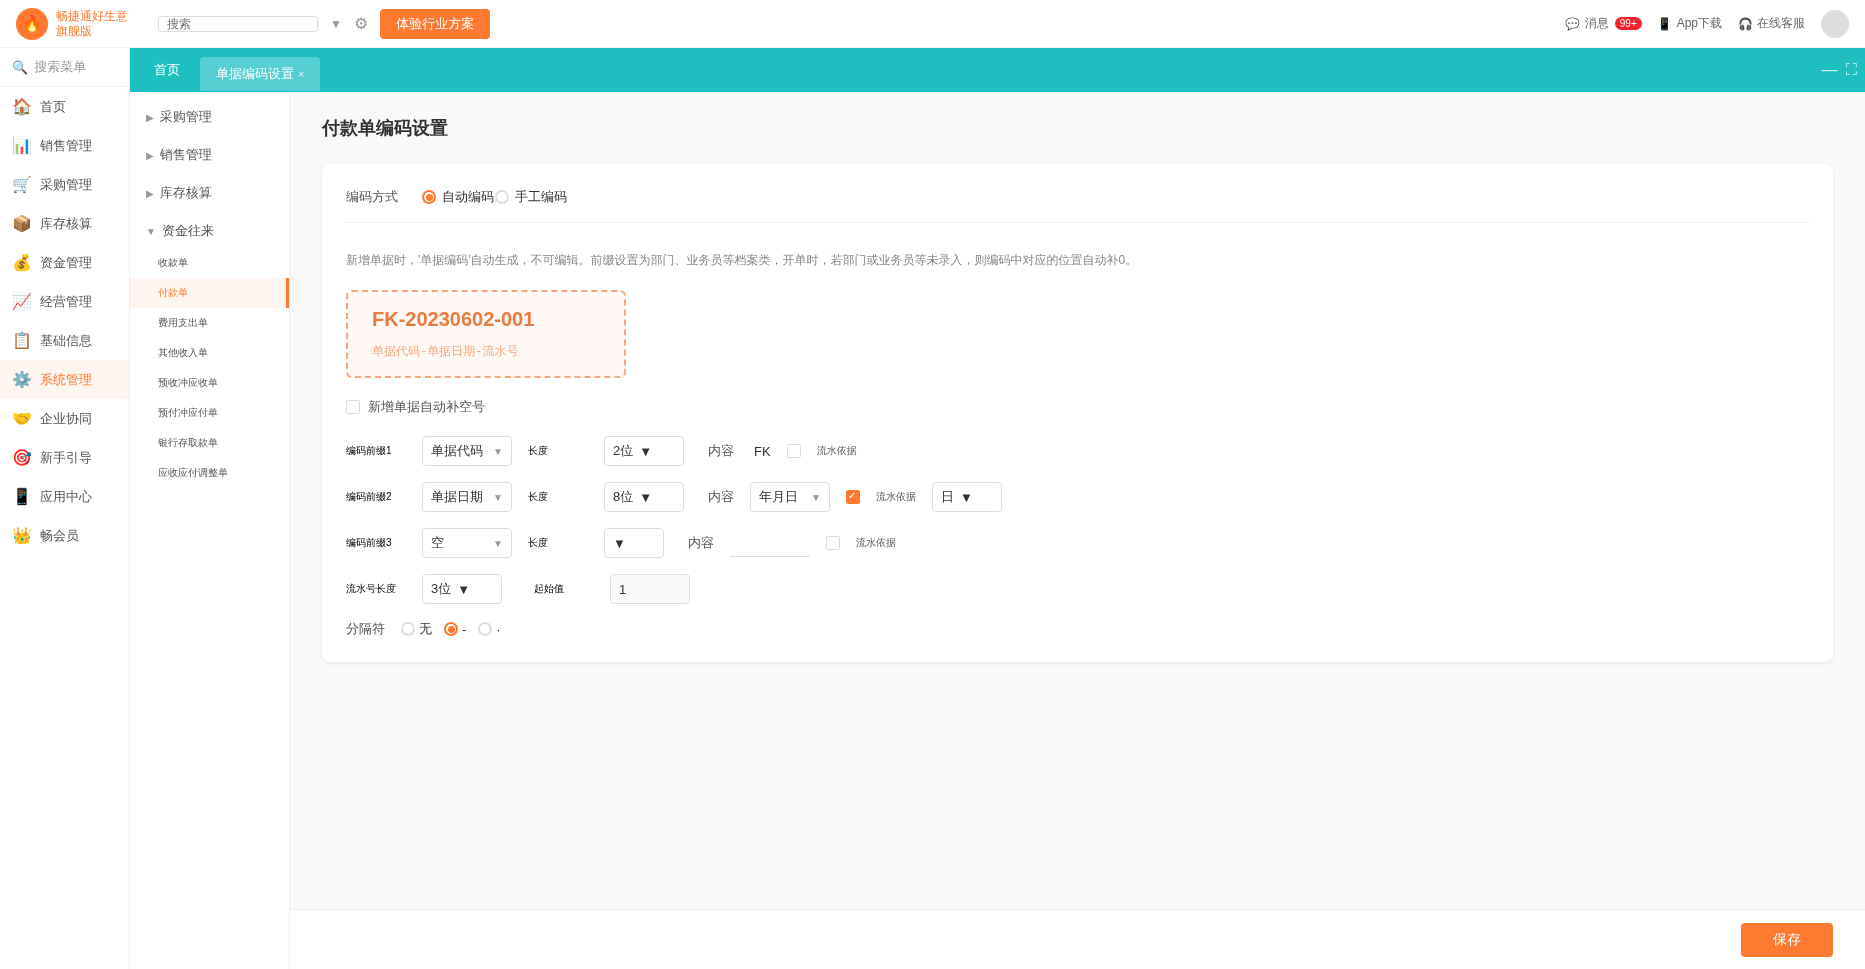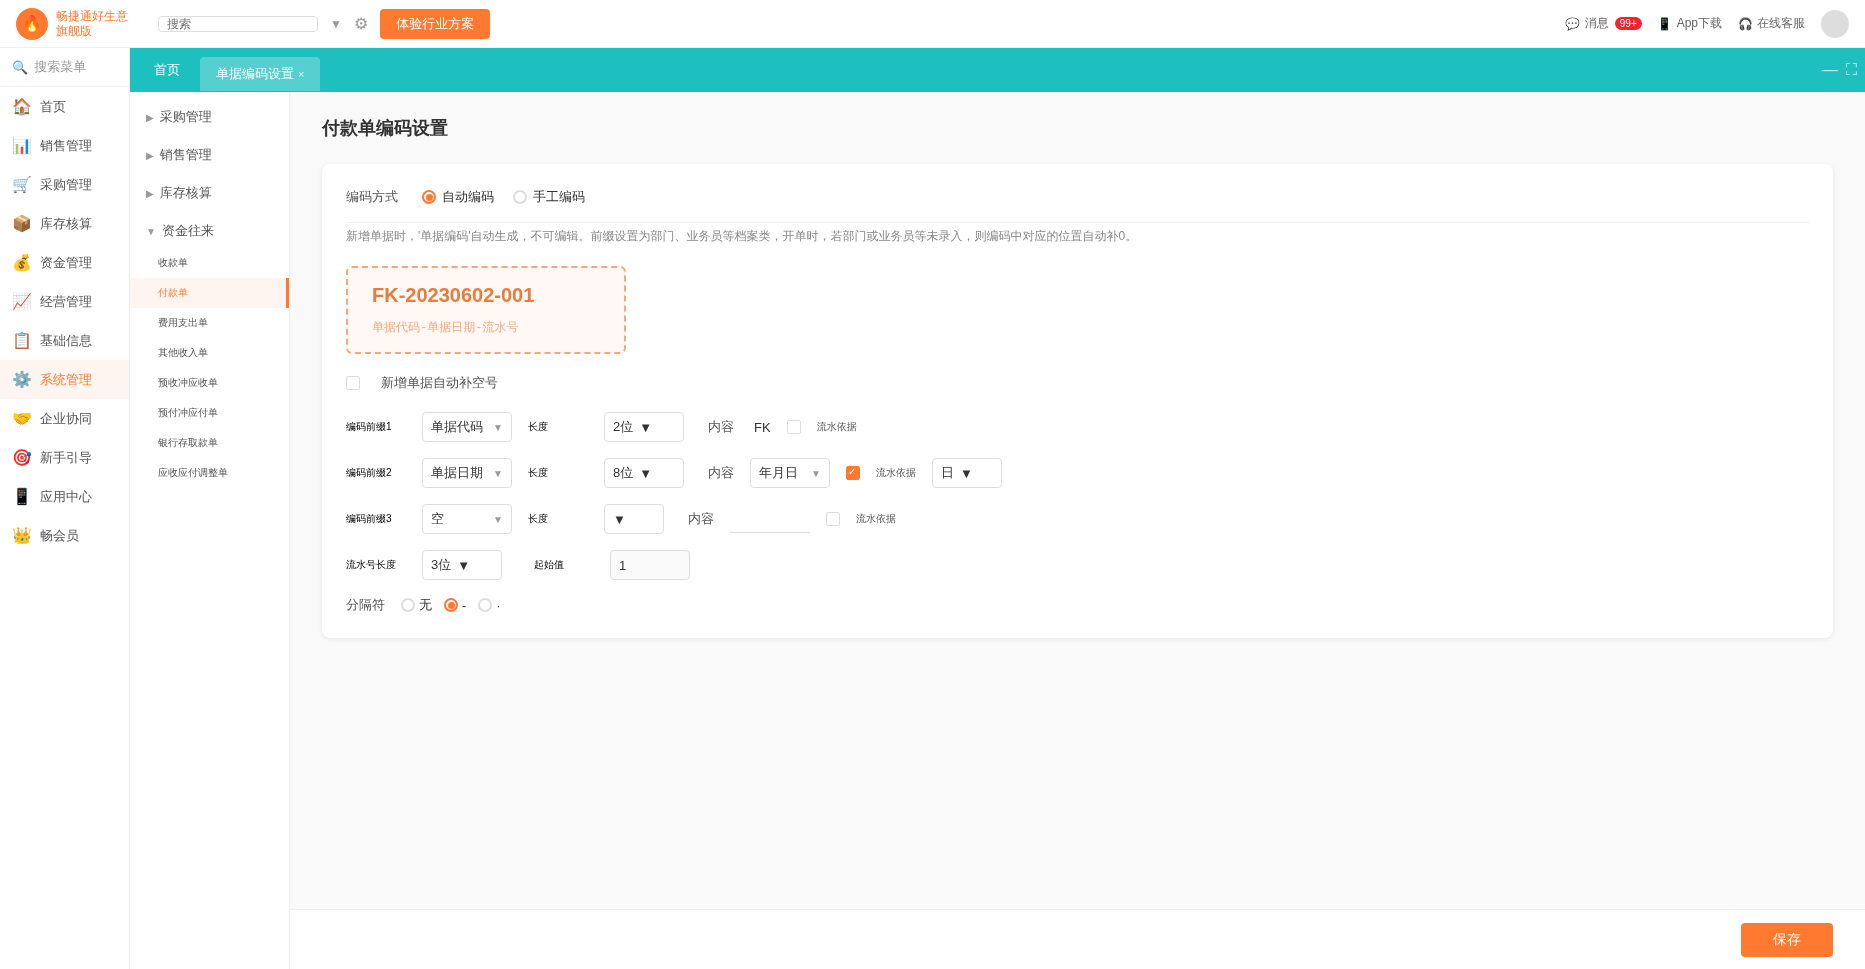--- a/index.html
+++ b/index.html
@@ -187,26 +187,26 @@
 
     
     .encoding-card {
       background: #fff;
       border-radius: 8px;
       padding: 24px;
       box-shadow: 0 1px 4px rgba(0,0,0,0.08);
     }
     .encoding-method-row {
       display: flex; align-items: center; gap: 24px;
-      margin-bottom: 4px;
+      margin-bottom: 28px;
       padding-bottom: 16px;
       border-bottom: 1px solid #f0f0f0;
     }
     .encoding-method-label { font-size: 13px; color: #555; }
-    .radio-group { display: flex; align-items: center; gap: 19px; }
+    .radio-group { display: flex; align-items: center; gap: 1px; }
     .radio-item { display: flex; align-items: center; gap: 6px; cursor: pointer; font-size: 13px; }
     .radio-circle {
       width: 14px; height: 14px; border-radius: 50%;
       border: 2px solid #ddd;
       display: flex; align-items: center; justify-content: center;
     }
     .radio-circle.checked { border-color: #ff7a30; }
     .radio-circle.checked::after {
       content: '';
       width: 7px; height: 7px;
@@ -233,21 +233,21 @@
     .code-preview-sub { font-size: 12px; color: #f5a87d; margin-top: 12px; font-family: Liberation Mono, monospace; }
 
     .auto-fill-row {
       display: flex; align-items: center; gap: 8px;
       margin-bottom: 20px;
     }
     .checkbox-item {
       width: 14px; height: 14px; border: 1px solid #ddd;
       border-radius: 2px; cursor: pointer;
     }
-    .auto-fill-label { font-size: 13px; color: #555; margin-left: 13px; }
+    .auto-fill-label { font-size: 13px; color: #555; }
 
     
     .form-row {
       display: flex; align-items: center; gap: 16px;
       margin-bottom: 16px;
     }
     .form-label { font-size: 10px; color: #000000; white-space: nowrap; min-width: 60px; }
     .form-select {
       height: 30px; border: 1px solid #ddd; border-radius: 4px;
       padding: 0 8px; font-size: 13px; color: #333;

